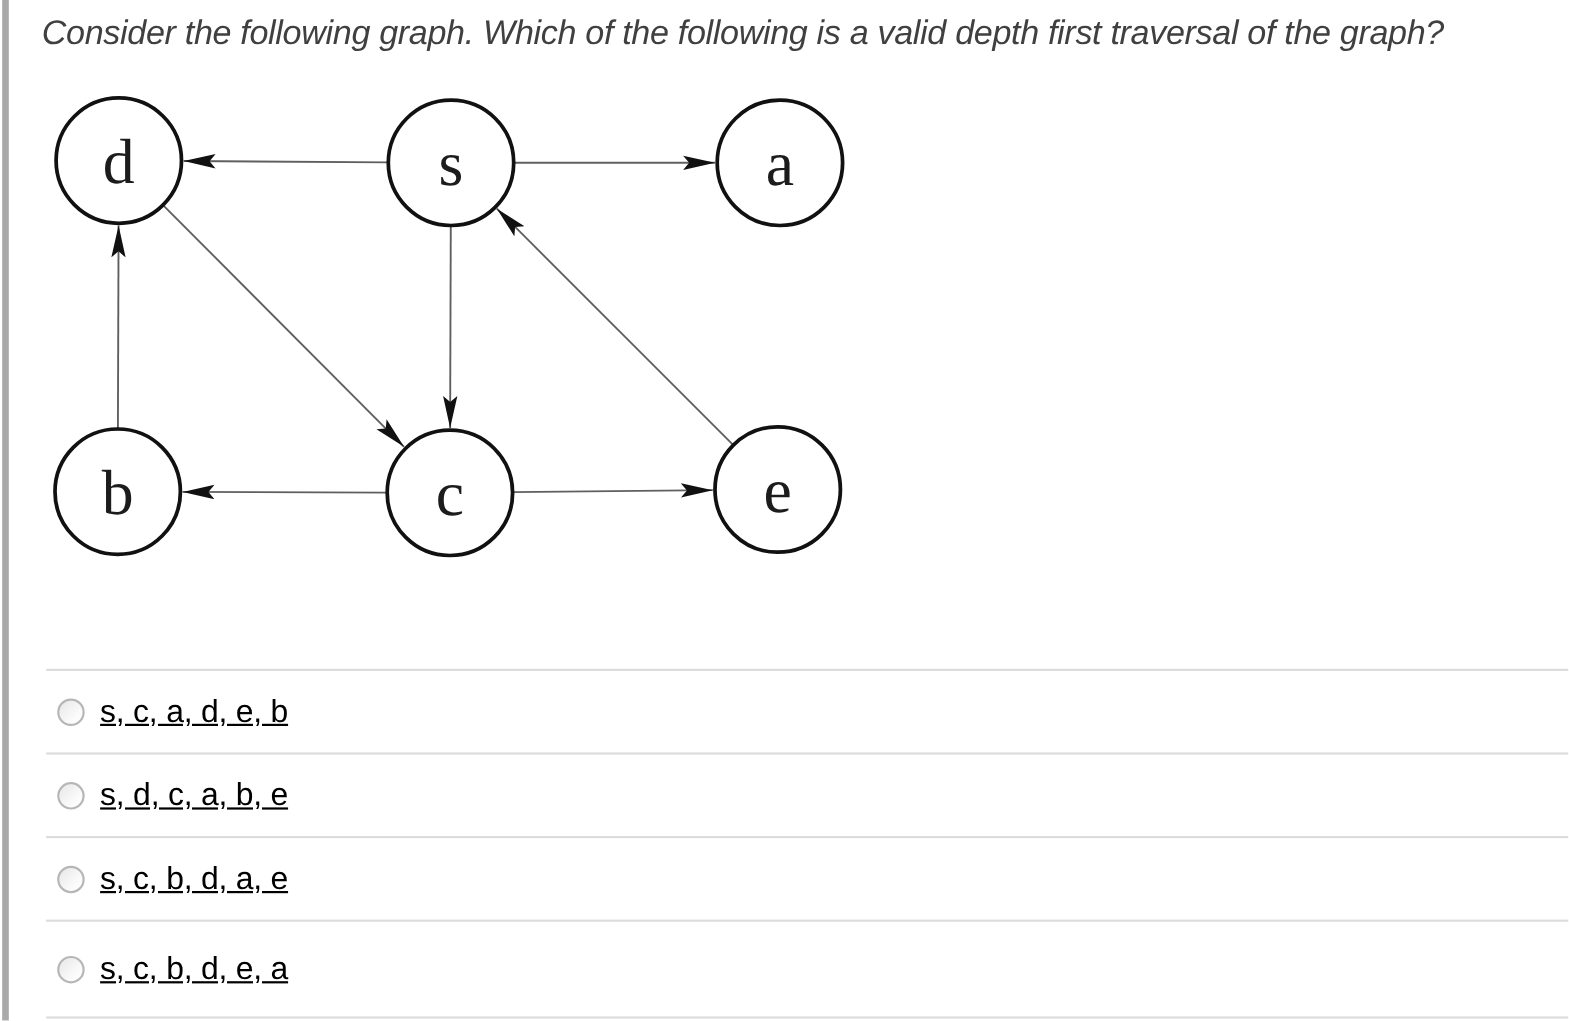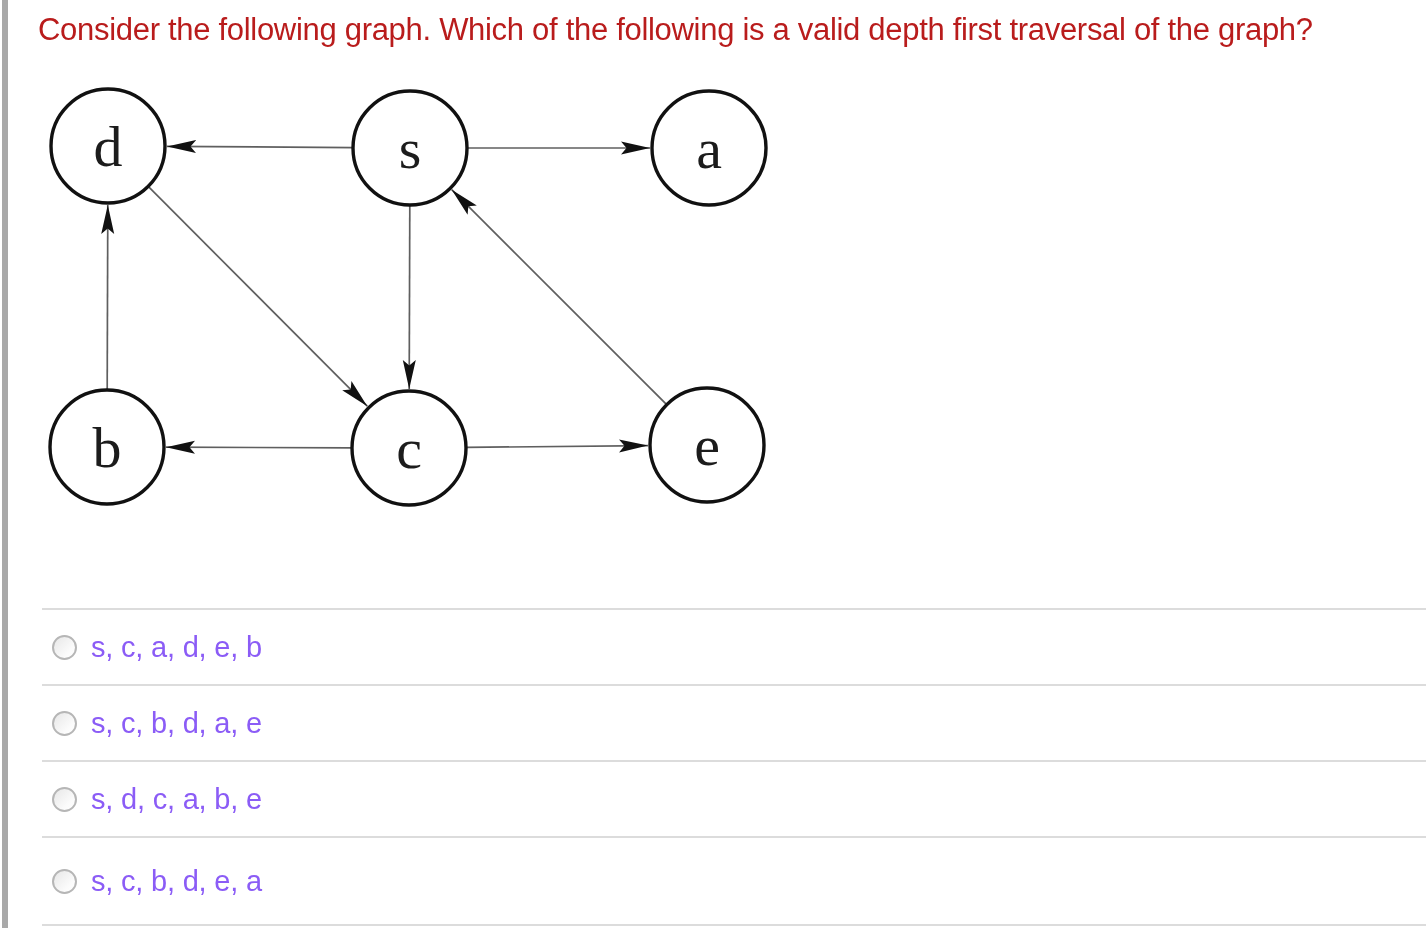--- a/index.html
+++ b/index.html
@@ -15,23 +15,24 @@
     position: absolute;
     left: 2px; top: 0; bottom: 0;
     width: 6px;
     background: #a9a9a9;
   }
   #question {
     position: absolute;
     top: 13px; left: 38px; right: 16px;
     font-size: 31px;
     line-height: 1.1;
-    color: #b91c1c;
+    color: #404040;
     white-space: nowrap;
     letter-spacing: -0.3px;
+    font-style: italic;
   }
   #graph-svg {
     position: absolute;
     left: 0; top: 0;
     width: 820px;
     height: 560px;
   }
   #graph-svg .edge {
     stroke-width: 1.7px;
     fill: none;
@@ -67,22 +68,23 @@
     box-sizing: border-box;
     width: 25px;
     height: 25px;
     border-radius: 50%;
     border: 2px solid #b6b6b6;
     background: linear-gradient(135deg, #e7e7e7 0%, #fbfbfb 70%, #ffffff 100%);
     flex: 0 0 auto;
   }
   .option-label {
     font-size: 29px;
-    color: #8b5cf6;
+    color: #000000;
     letter-spacing: -0.2px;
+    text-decoration: underline;
   }
 </style>
 </head>
 <body>
 
 <div id="page">
 
   <div id="left-border"></div>
 
   <div id="question">Consider the following graph. Which of the following is a valid depth first traversal of the graph?</div>
@@ -115,25 +117,25 @@
       <text x="707" y="465" class="node-label" fill="#1c1c1c">e</text>
     </svg>
 
   <div id="options">
     <div class="option-row">
       <span class="radio"></span>
       <span class="option-label">s, c, a, d, e, b</span>
     </div>
     <div class="option-row">
       <span class="radio"></span>
-      <span class="option-label">s, c, b, d, a, e</span>
+      <span class="option-label">s, d, c, a, b, e</span>
     </div>
     <div class="option-row">
       <span class="radio"></span>
-      <span class="option-label">s, d, c, a, b, e</span>
+      <span class="option-label">s, c, b, d, a, e</span>
     </div>
     <div class="option-row">
       <span class="radio"></span>
       <span class="option-label">s, c, b, d, e, a</span>
     </div>
   </div>
 
 </div>
 
 </body></html>

